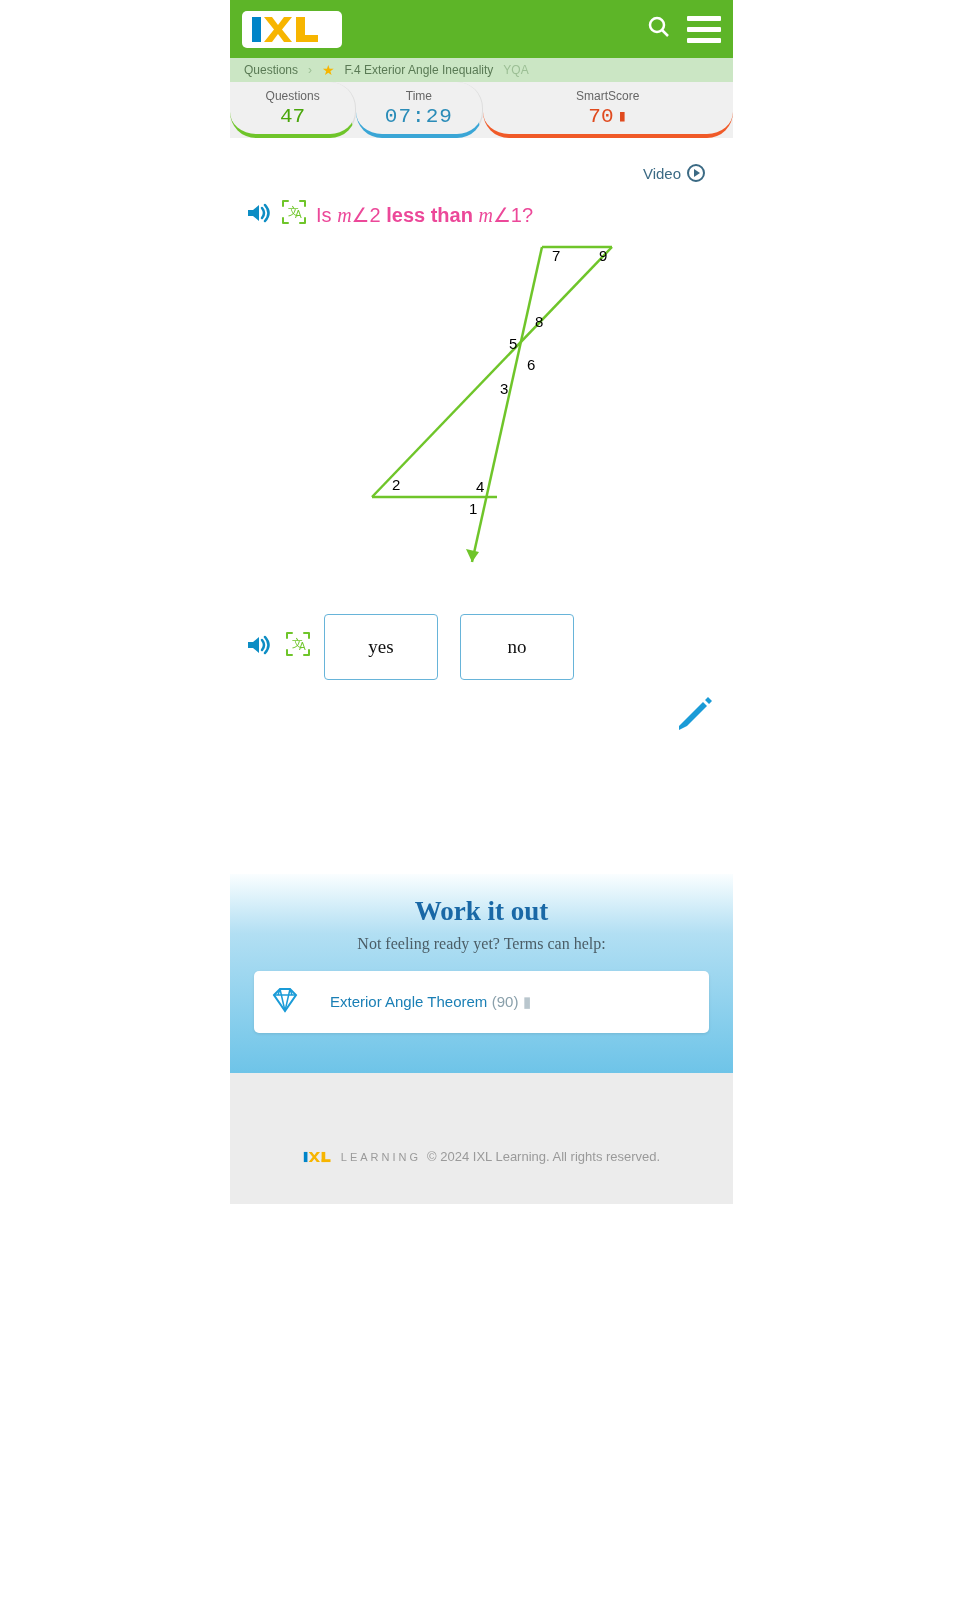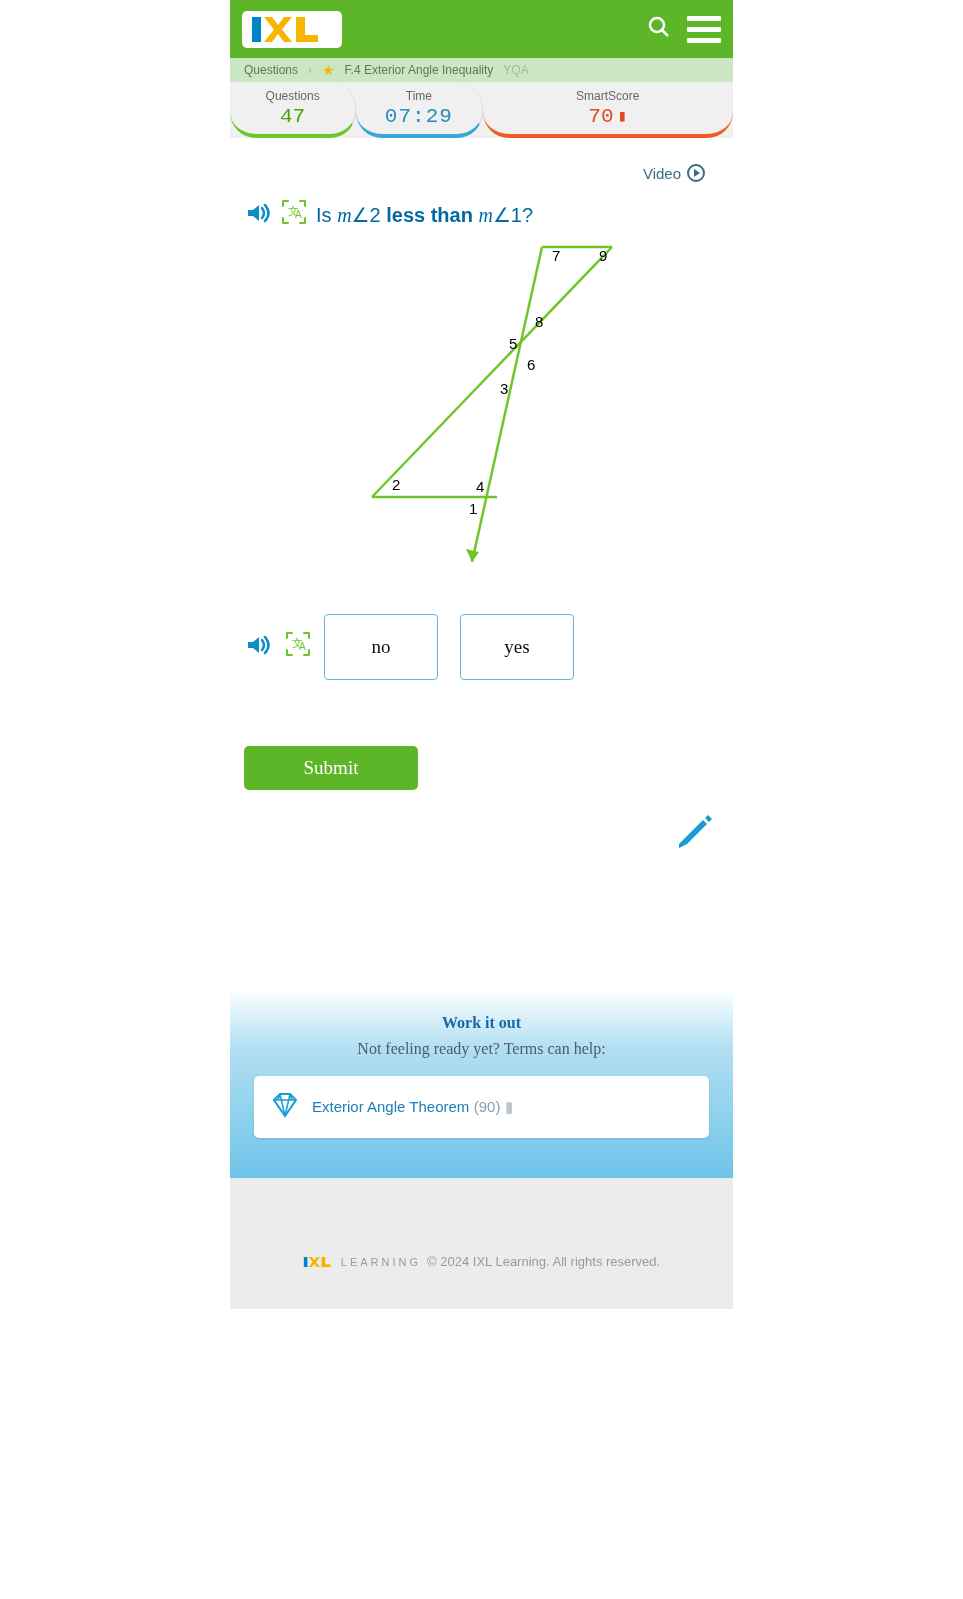--- a/index.html
+++ b/index.html
@@ -38,21 +38,21 @@
 
     
     .video-link { display: flex; justify-content: flex-end; padding: 26px 28px 4px; color: #3b6a84; font-size: 15px; align-items: center; gap: 6px; cursor: pointer; }
     .play-circle { width: 18px; height: 18px; border: 2px solid #3b6a84; border-radius: 50%; display: inline-flex; align-items: center; justify-content: center; }
     .play-circle::before { content: ''; border-left: 6px solid #3b6a84; border-top: 4px solid transparent; border-bottom: 4px solid transparent; margin-left: 2px; }
 
     
     .question-row { display: flex; align-items: center; padding: 12px 14px 6px; gap: 8px; }
     .speaker-icon svg { width: 28px; height: 28px; }
     .translate-icon { font-size: 22px; color: #6fc52a; }
-    .question-text { font-size: 20px; color: #0369a1; }
+    .question-text { font-size: 20px; color: #ec4899; }
     .question-text em { font-style: italic; font-family: 'Times New Roman', serif; }
 
     
     .diagram { padding: 4px 14px; display: flex; justify-content: center; }
     .diagram svg { width: 280px; height: 340px; }
 
     
     .answer-row { display: flex; align-items: center; padding: 28px 14px 10px; gap: 12px; }
     .answer-row .speaker-icon svg { width: 28px; height: 28px; }
     .ans-btn { border: 1.5px solid #67b4d9; background: #fff; color: #111; font-size: 19px; width: 114px; height: 66px; border-radius: 4px; cursor: pointer; font-family: Verdana; }
@@ -60,23 +60,23 @@
 
     
     .submit-wrap { padding: 56px 14px 18px; }
     .submit-btn { background: #5db528; color: #fff; font-size: 19px; border: none; border-radius: 5px; width: 174px; height: 44px; cursor: pointer; font-family: Verdana; }
 
     .pencil { display: flex; justify-content: flex-end; padding: 0 18px 40px; }
     .pencil svg { width: 44px; height: 44px; fill: #1a9bd7; }
 
     
     .workout { margin-top: 100px; background: linear-gradient(to bottom, #fafeff 0%, #b2dff3 30%, #6ec4e8 100%); padding: 22px 0 40px; text-align: center; }
-    .workout h2 { color: #1968a6; font-size: 16px; font-weight: bold; font-family: Georgia, serif; margin-bottom: 8px; }
+    .workout h2 { color: #1968a6; font-size: 27px; font-weight: bold; font-family: Georgia, serif; margin-bottom: 8px; }
     .workout .sub { color: #4b5d66; font-size: 16px; margin-bottom: 18px; font-family: Verdana; }
-    .related { background: #fff; border-radius: 5px; margin: 0 24px; padding: 14px 16px; display: flex; align-items: center; gap: 12px; text-align: left; box-shadow: 0 1px 3px rgba(0,0,0,0.1); }
+    .related { background: #fff; border-radius: 5px; margin: 0 24px; padding: 14px 16px; display: flex; align-items: center; gap: 30px; text-align: left; box-shadow: 0 1px 3px rgba(0,0,0,0.1); }
     .diamond-icon svg { width: 30px; height: 30px; }
     .related a { color: #1a7fb5; text-decoration: none; font-size: 15px; }
     .related .score { color: #8aa0ab; font-size: 15px; }
     .related .bm { color: #b9c6cd; font-size: 15px; }
 
     
     .footer { background: #ececec; padding: 54px 20px 40px; text-align: center; font-size: 14px; }
     .footer-links { color: #bbb; line-height: 22px; }
     .footer-links a { color: #1a7fb5; text-decoration: none; }
     .footer-links a.bold { font-weight: bold; color: #156694; }
@@ -191,27 +191,24 @@
           <path d="M21 6 Q28 14 21 22" stroke="#0d8dc4" stroke-width="2.5" fill="none" stroke-linecap="round"></path>
         </svg>
     </span>
     <span class="translate-icon">
       <svg width="28" height="28" viewBox="0 0 28 28">
           <path d="M3 3 L3 8 M3 3 L8 3 M25 25 L25 20 M25 25 L20 25 M25 3 L20 3 M25 3 L25 8 M3 25 L3 20 M3 25 L8 25" stroke="#6fc52a" stroke-width="2" fill="none" stroke-linecap="round"></path>
           <text x="8" y="17" font-size="11" fill="#6fc52a">文</text>
           <text x="15" y="20" font-size="10" fill="#6fc52a">A</text>
         </svg>
     </span>
+    <button class="ans-btn">yes</button>
     <button class="ans-btn">no</button>
-    <button class="ans-btn">yes</button>
-  </div>
-
-  <div class="submit-wrap">
-    <button class="submit-btn">Submit</button>
-  </div>
+  </div>
+
 
   <div class="pencil">
     <svg viewBox="0 0 44 44">
         <path d="M8 36 L12 32 L32 12 L36 16 L16 36 L8 40 Z M34 10 L38 14 L41 11 L37 7 Z"></path>
       </svg>
   </div>
 
   <div class="workout">
     <h2>Work it out</h2>
     <div class="sub">Not feeling ready yet? Terms can help:</div>

